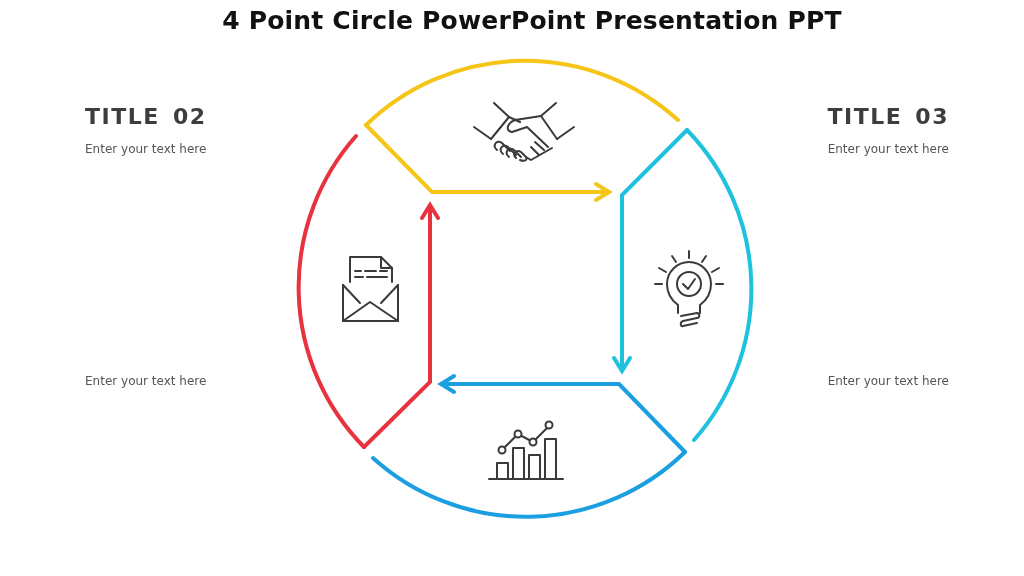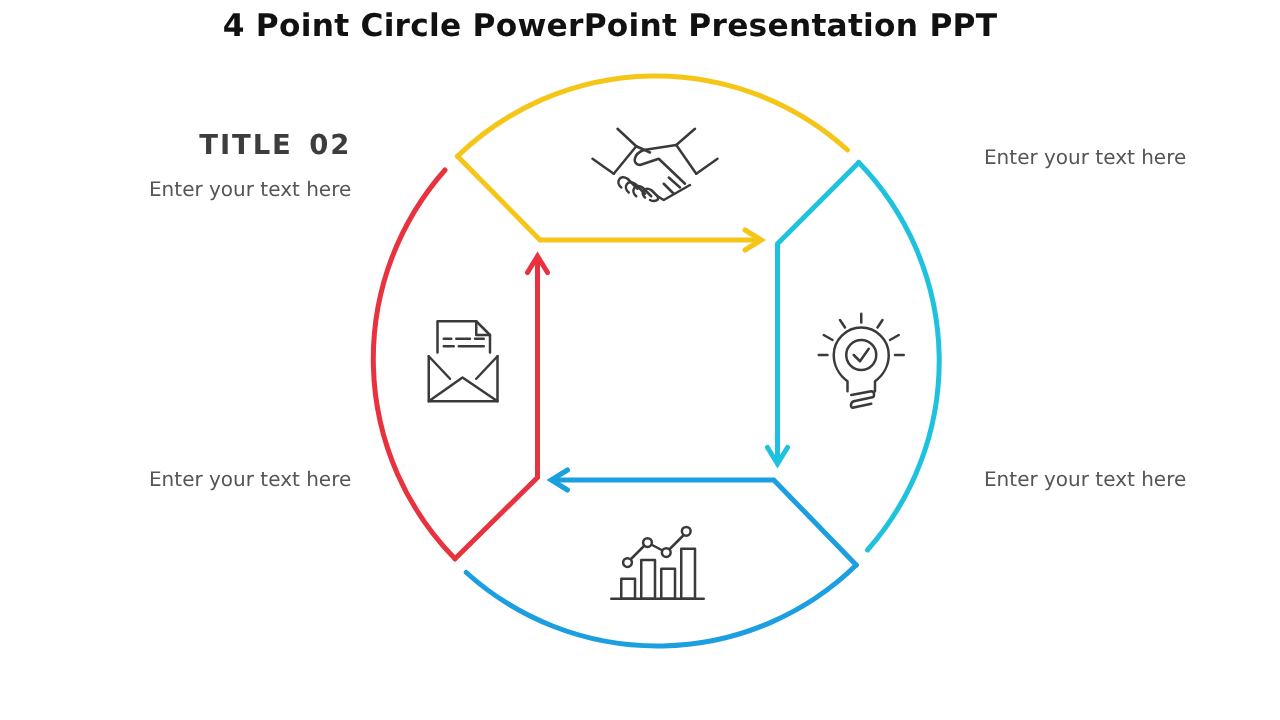--- a/index.html
+++ b/index.html
@@ -1,34 +1,35 @@
 <!DOCTYPE html>
 <html><head>
 <meta charset="utf-8">
 <style>
   html, body { margin:0; padding:0; background:#ffffff; }
   body { width:1024px; height:576px; position:relative; overflow:hidden; font-family:"DejaVu Sans", sans-serif; }
-  .page-title { position:absolute; top:6px; left:0; width:976px; text-align:center; font-size:25px; font-weight:bold; color:#111111; letter-spacing:0.2px; font-family:"DejaVu Sans", sans-serif; }
+  .page-title { position:absolute; top:6px; left:0; width:976px; text-align:center; font-size:25px; font-weight:bold; color:#111111; letter-spacing:0.2px; font-family:"DejaVu Sans", sans-serif;padding-left:44px; }
   .block { position:absolute; width:180px; }
   .block .t { font-size:22px; font-weight:bold; color:#3d3d3d; letter-spacing:1.5px; word-spacing:4px; line-height:26px; font-family:"DejaVu Sans", sans-serif; }
-  .block .d { margin-top:12px; font-size:16px; color:#555555; font-family:"DejaVu Sans", sans-serif; }
-  .left { left:101px; text-align:right; }
+  .block .d { margin-top:12px; font-size:12px; color:#555555; font-family:"DejaVu Sans", sans-serif; }
+  .left { left:85px; text-align:left; }
   .right { right:75px; text-align:right; }
   svg.diagram { position:absolute; left:0; top:0; }
 </style>
 </head>
 <body>
 
 <div class="page-title">4 Point Circle PowerPoint Presentation PPT</div>
 
 <div class="block left" style="top:104px;">
   <div class="t">TITLE  02</div>
   <div class="d">Enter your text here</div>
 </div>
 <div class="block right" style="top:104px;">
+  <div class="t">TITLE  03</div>
   <div class="d">Enter your text here</div>
 </div>
 <div class="block left" style="top:362px;">
   <div class="d">Enter your text here</div>
 </div>
 <div class="block right" style="top:362px;">
   <div class="d">Enter your text here</div>
 </div>
 
 <svg class="diagram" width="1024" height="576" viewBox="0 0 1024 576" fill="none" stroke-linecap="round" stroke-linejoin="miter">

